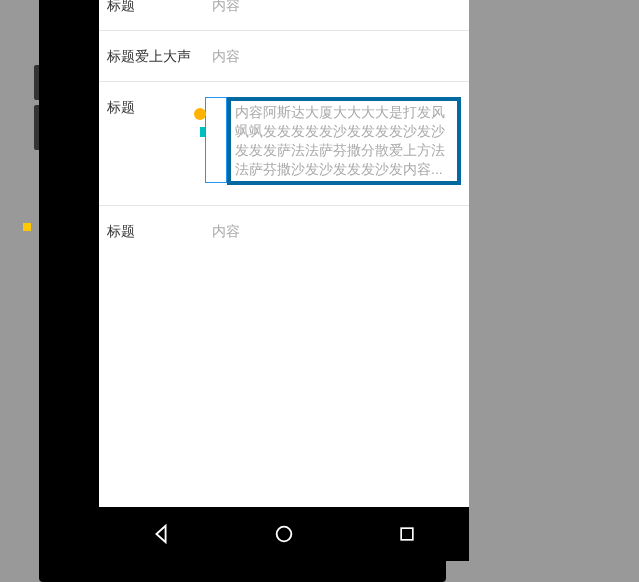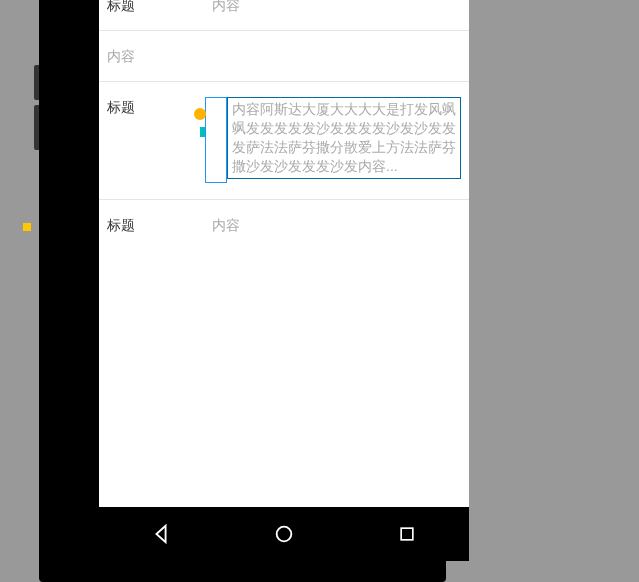--- a/index.html
+++ b/index.html
@@ -100,21 +100,21 @@
       position: absolute;
       left: 101px;
       top: 45px;
       width: 5px;
       height: 10px;
       background: #00bfbf;
       pointer-events: none;
     }
     .content-boxed {
       margin-left: 15px;
-      border: 1px solid #0369a1;
+      border: 4px solid #0369a1;
       padding: 2px 4px;
       color: #aaa;
       font-size: 14px;
       line-height: 19px;
       width: 237px;
     }
     .navbar {
       position: absolute;
       left: 60px;
       top: 527px;
@@ -146,20 +146,21 @@
 <div class="phone-side-btn-top"></div>
 <div class="phone-side-btn-mid"></div>
 
 <div class="phone">
   <div class="screen">
     <div class="row">
       <div class="label">标题</div>
       <div class="content">内容</div>
     </div>
     <div class="row">
+      <div class="label">标题爱上大声</div>
       <div class="content">内容</div>
     </div>
     <div class="row row3">
       <div class="label">标题</div>
       <div class="content-boxed">内容阿斯达大厦大大大大是打发风飒飒发发发发发沙发发发发沙发沙发发发萨法法萨芬撒分散爱上方法法萨芬撒沙发沙发发发沙发内容...</div>
       <div class="sel-box"></div>
       <div class="bulb"></div>
       <div class="teal-dot"></div>
     </div>
     <div class="row" style="border-bottom:none;">

